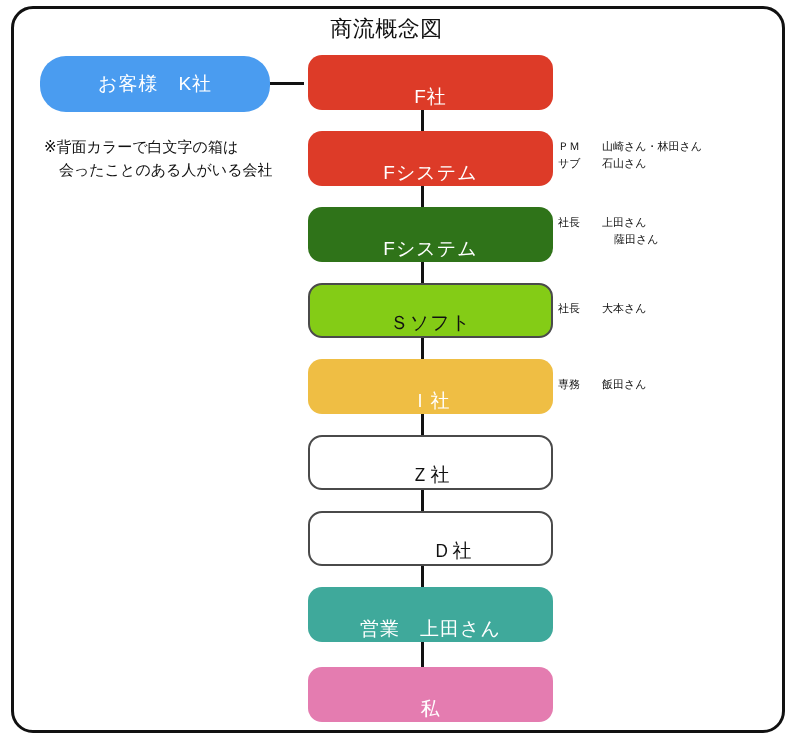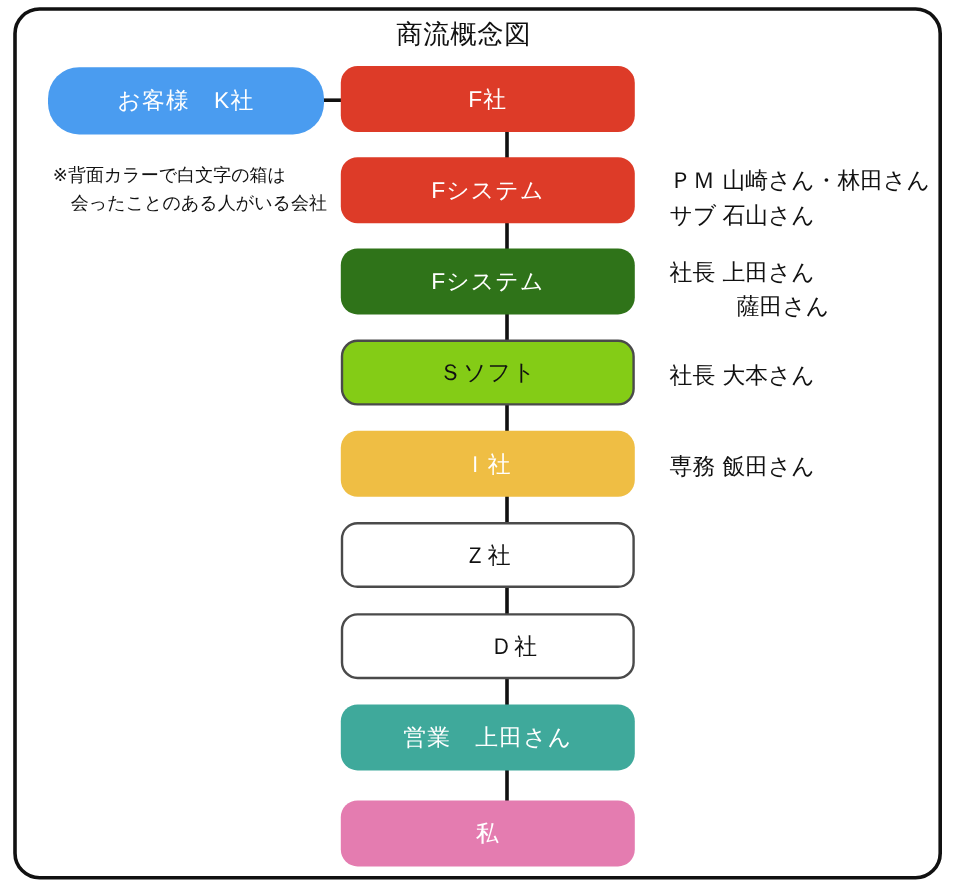--- a/index.html
+++ b/index.html
@@ -78,23 +78,24 @@
     display: flex;
     align-items: center;
     justify-content: center;
     border-radius: 14px;
     font-size: 19px;
     letter-spacing: 1px;
     white-space: nowrap;
     z-index: 2;
   }
   .node.chain {
-    left: 284px;
+    left: 308px;
     width: 245px;
     height: 55px;
+    align-items: flex-end;
   }
   .node.filled {
     color: #ffffff;
     border: none;
   }
   .node.outline {
     background: #ffffff;
     color: #111111;
     border: 2.5px solid #4a4a4a;
   }
@@ -104,21 +105,21 @@
     width: 230px;
     height: 56px;
     color: #ffffff;
     border: none;
     border-radius: 26px;
   }
   
   .side-note {
     position: absolute;
     left: 558px;
-    font-size: 19px;
+    font-size: 11px;
     line-height: 1.5;
     color: #111111;
     white-space: nowrap;
     z-index: 2;
   }
   .side-note .role {
     display: inline-block;
     min-width: 44px;
   }
   .side-note .indent {

